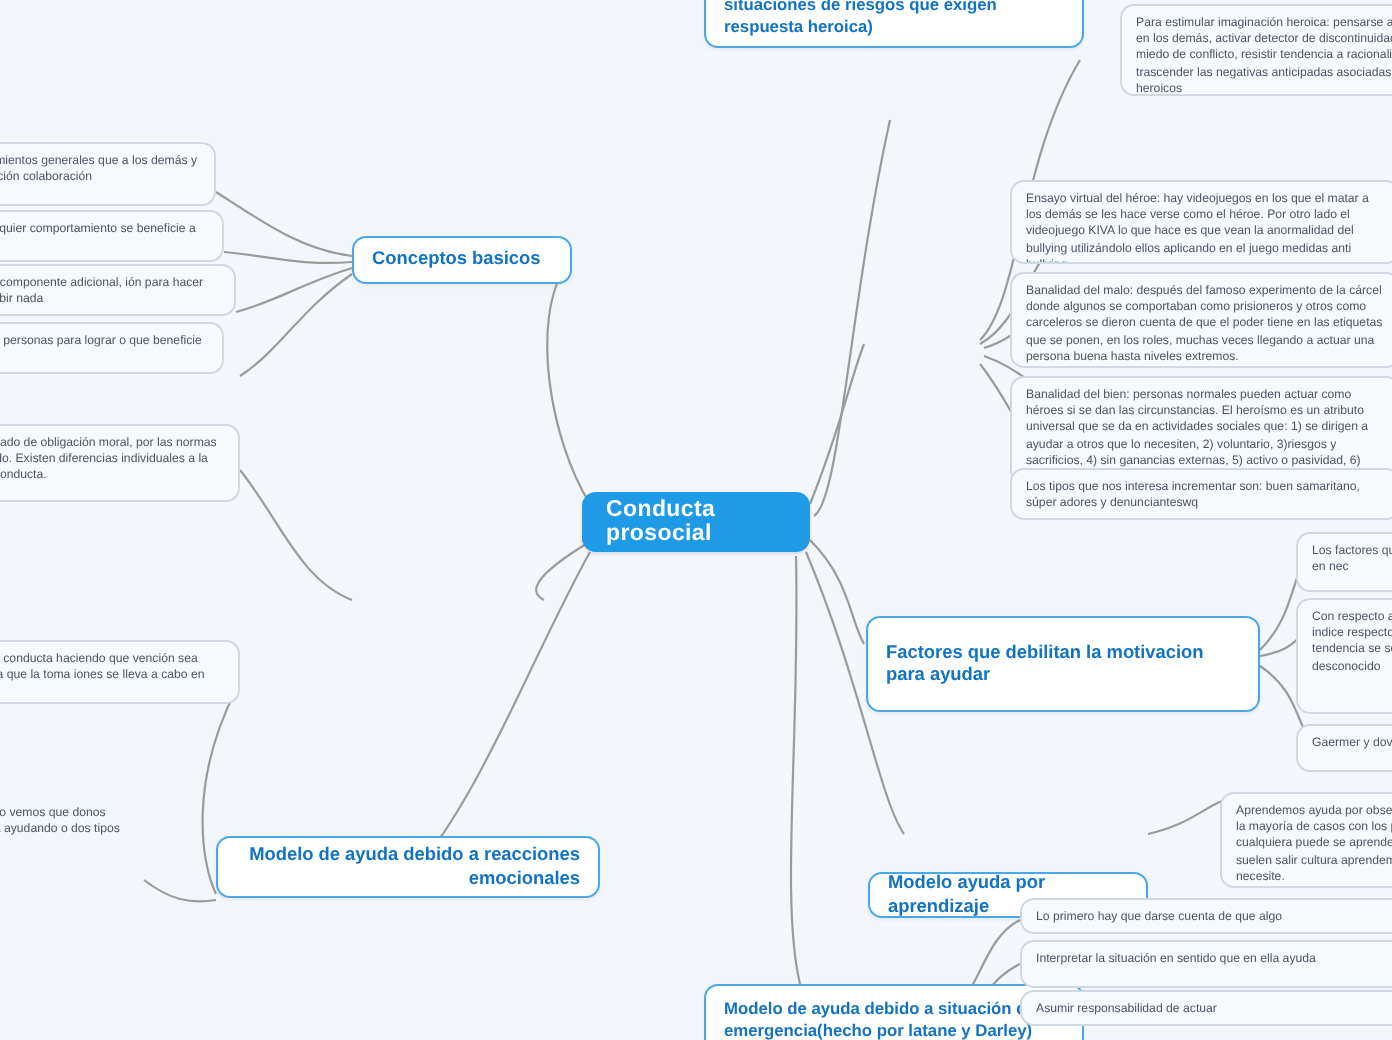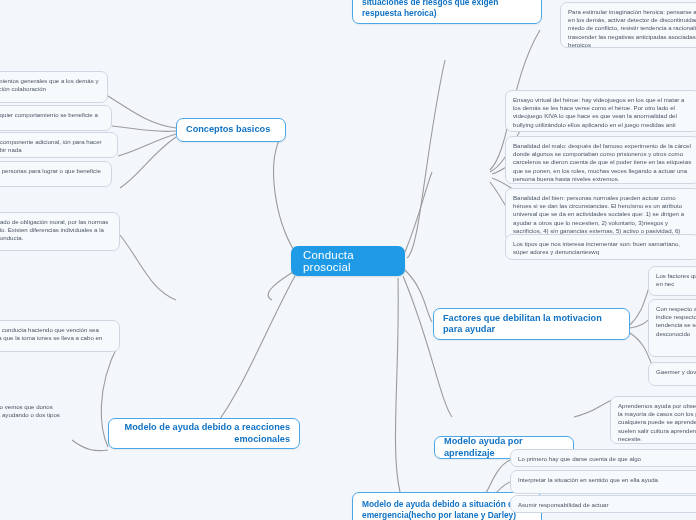--- a/index.html
+++ b/index.html
@@ -14,21 +14,21 @@
   svg.links{position:absolute;left:0;top:0;width:696px;height:520px;pointer-events:none;}
   svg.links path{fill:none;stroke:#9b9b9b;stroke-width:1.1;}
 
   .node{position:absolute;box-sizing:border-box;}
 
   
   .root{
     background:#1e9ae6;
     border-radius:7px;
     color:#ffffff;
-    font-weight:normal;
+    font-weight:bold;
     font-size:11.5px;
     letter-spacing:.2px;
     display:flex;align-items:center;justify-content:center;
     padding:0 12px;
     box-shadow:0 1px 2px rgba(0,0,0,.12);
   }
 
   
   .branch{
     background:#ffffff;
@@ -106,21 +106,21 @@
   </svg>
 
   <div class="node root" style="left:291px;top:246px;width:114px;height:30px;">Conducta prosocial</div>
 
   <div class="node branch" style="left:176px;top:118px;width:110px;height:24px;">Conceptos basicos</div>
 
 
   <div class="node branch" style="left:108px;top:418px;width:192px;height:31px;text-align:right;">Modelo de ayuda debido a reacciones emocionales</div>
 
 
-  <div class="node branch" style="left:433px;top:308px;width:197px;height:32px;">Factores que debilitan la motivacion para ayudar</div>
+  <div class="node branch" style="left:433px;top:308px;width:197px;height:48px;">Factores que debilitan la motivacion para ayudar</div>
 
   <div class="node branch" style="left:434px;top:406px;width:140px;height:23px;margin-top:30px;">Modelo ayuda por aprendizaje</div>
 
   <div class="node branch" style="left:352px;top:492px;width:190px;height:40px;font-size:8.4px;line-height:10.5px;align-items:flex-start;padding-top:6px;">Modelo de ayuda debido a situación de emergencia(hecho por latane y Darley) Propone que una persona ayuda</div>
 
   <div class="node branch" style="left:352px;top:-14px;width:190px;height:38px;font-size:8.4px;line-height:10.5px;align-items:flex-end;padding-bottom:5px;">situaciones de riesgos que exigen respuesta heroica)</div>
 
   <div class="node leaf" style="left:-88px;top:71px;width:196px;height:32px;">prosocial:todos los comportamientos generales que a los demás y a la sociedad. Facilita interacción colaboración</div>
 
   <div class="node leaf" style="left:-88px;top:105px;width:200px;height:26px;">de ayuda: más concreto, cualquier comportamiento se beneficie a alguien en particular</div>

